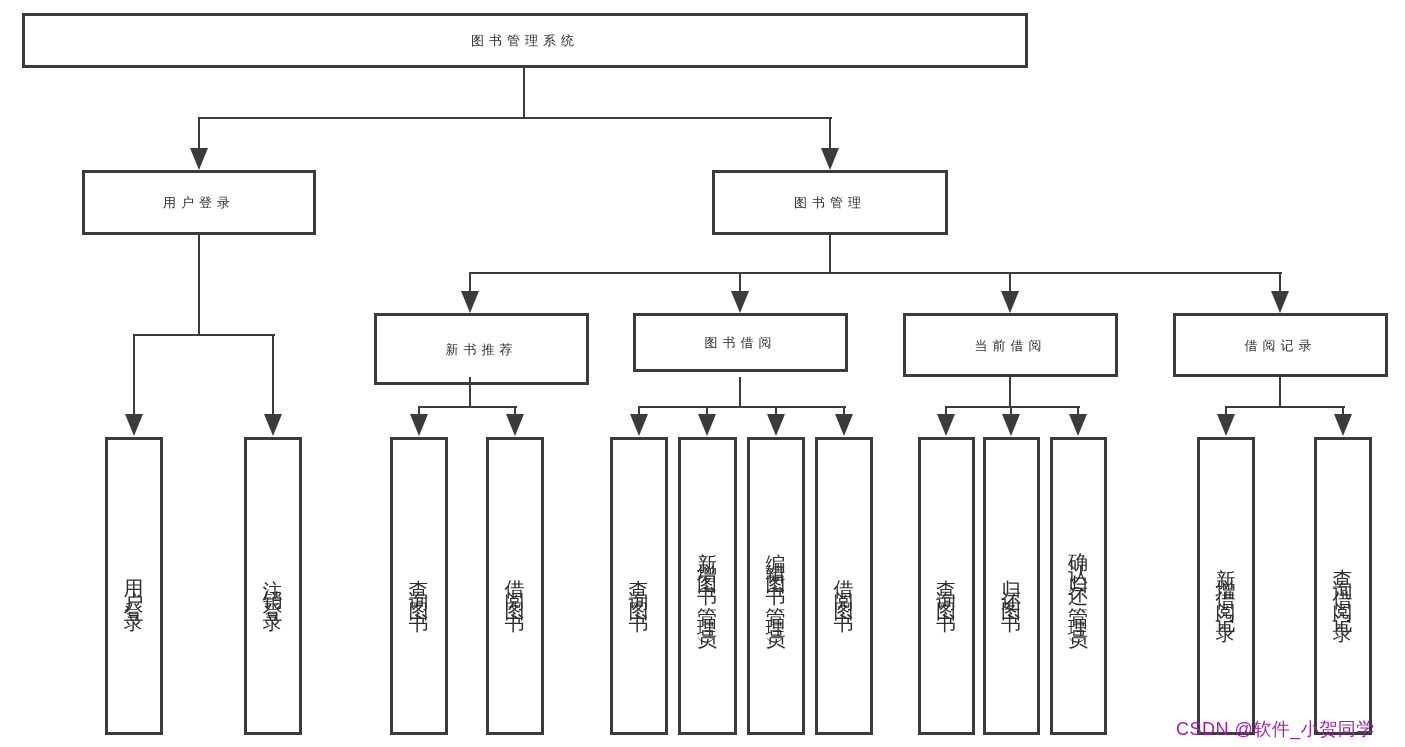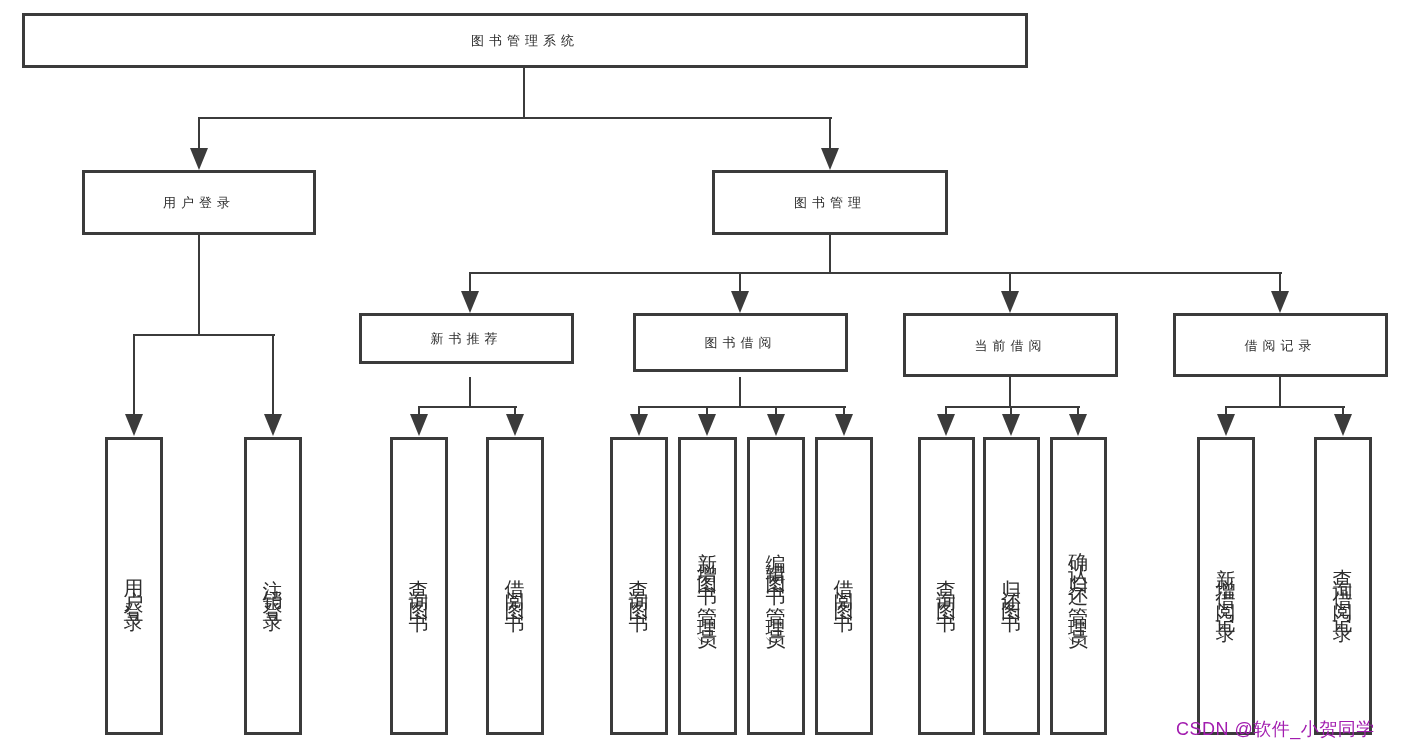--- a/index.html
+++ b/index.html
@@ -75,21 +75,21 @@
   <div class="arr" style="left:134px;top:335px;height:101px"></div>
   <div class="arr" style="left:273px;top:335px;height:101px"></div>
 
   <div class="vline" style="left:829px;top:235px;height:39px"></div>
   <div class="hline" style="left:469px;top:272px;width:813px"></div>
   <div class="arr" style="left:470px;top:273px;height:40px"></div>
   <div class="arr" style="left:740px;top:273px;height:40px"></div>
   <div class="arr" style="left:1010px;top:273px;height:40px"></div>
   <div class="arr" style="left:1280px;top:273px;height:40px"></div>
 
-  <div class="box" style="left:359px;top:313px;width:215px;height:51px">
+  <div class="box" style="left:374px;top:313px;width:215px;height:72px">
     <span class="hlbl">新书推荐</span>
   </div>
   <div class="box" style="left:633px;top:313px;width:215px;height:59px">
     <span class="hlbl">图书借阅</span>
   </div>
   <div class="box" style="left:1173px;top:313px;width:215px;height:64px">
     <span class="hlbl">借阅记录</span>
   </div>
   <div class="box" style="left:903px;top:313px;width:215px;height:64px">
     <span class="hlbl">当前借阅</span>

